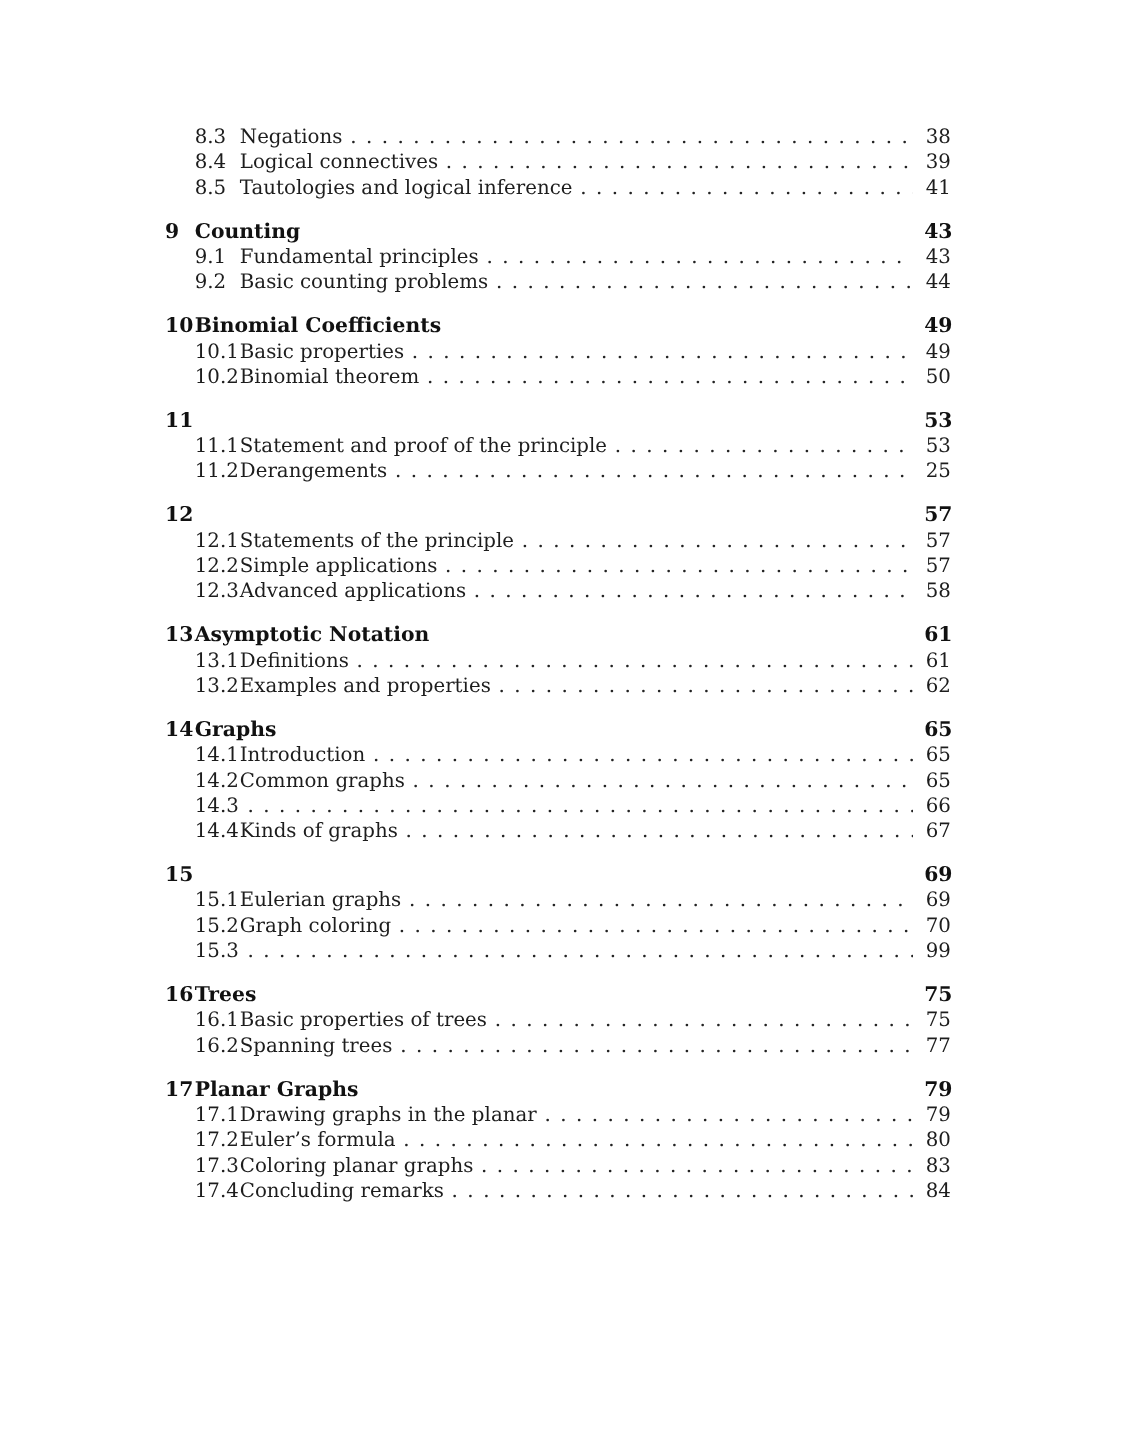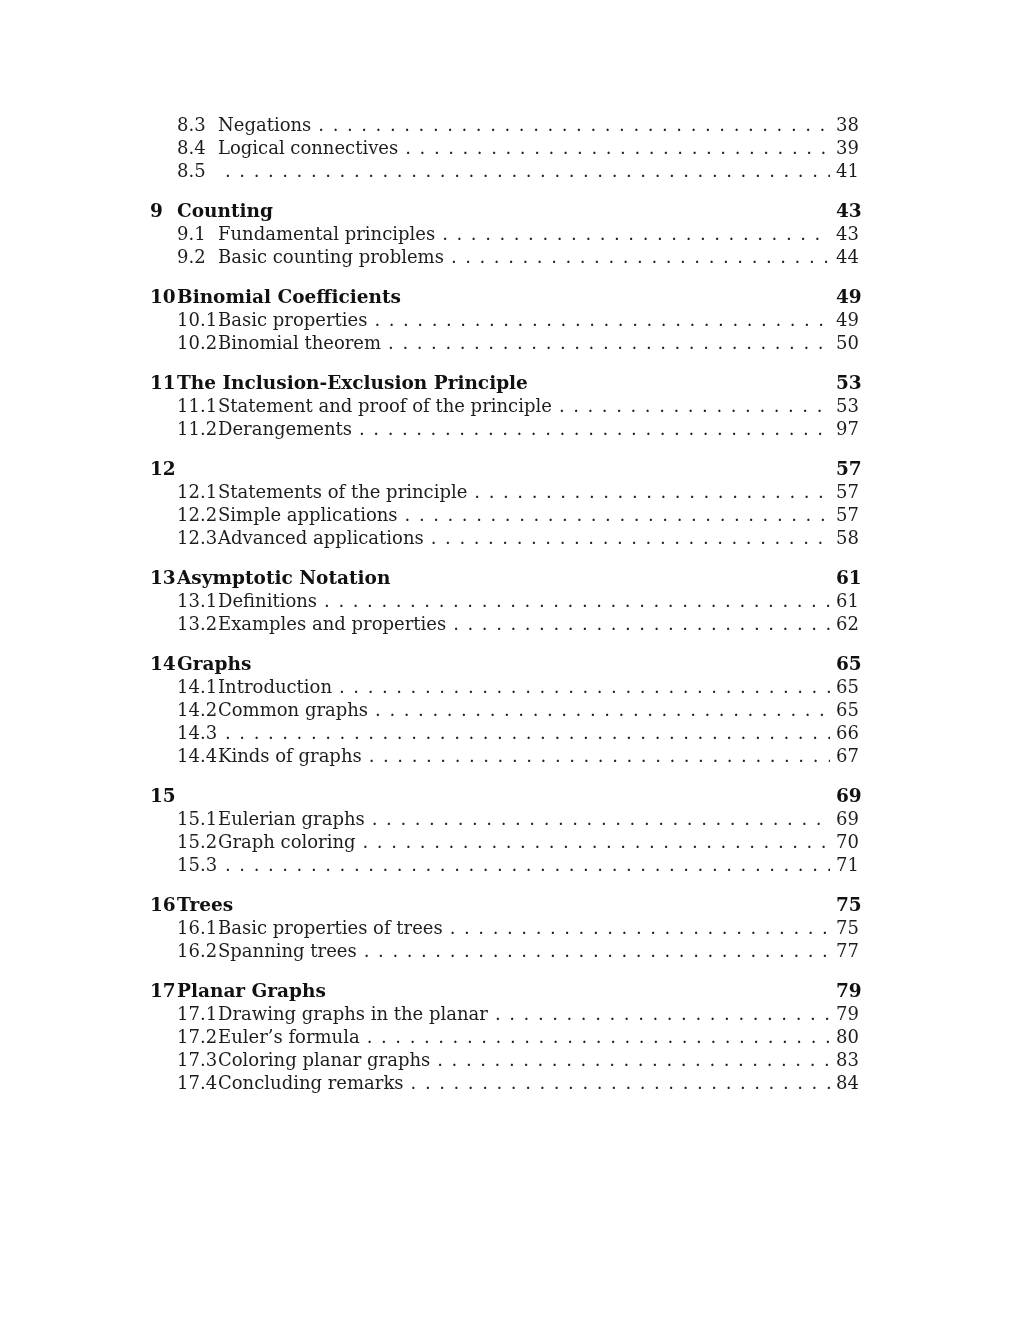--- a/index.html
+++ b/index.html
@@ -44,21 +44,21 @@
     margin-left: 7px;
     margin-right: 6px;
     font-size: 18px;
     font-weight: normal;
     color: #222222;
   }
   .chapter .leader { visibility: hidden; }
   .pg {
     flex: none;
     min-width: 34px;
-    text-align: left;
+    text-align: center;
   }
   .chapter-group { margin-top: 17px; }
   .footer {
     position: absolute;
     top: 1225px;
     left: 0;
     width: 1020px;
     text-align: center;
     font-size: 18px;
     line-height: 23px;
@@ -77,20 +77,21 @@
     <span class="pg">38</span>
   </div>
       <div class="row section">
     <span class="num">8.4</span>
     <span class="title">Logical connectives</span>
     <span class="leader">............................................................</span>
     <span class="pg">39</span>
   </div>
       <div class="row section">
     <span class="num">8.5</span>
+    <span class="title">Tautologies and logical inference</span>
     <span class="leader">............................................................</span>
     <span class="pg">41</span>
   </div>
       <div class="chapter-group">
         <div class="row chapter">
     <span class="num">9</span>
     <span class="title">Counting</span>
     <span class="leader"></span>
     <span class="pg">43</span>
   </div>
@@ -123,35 +124,34 @@
         <div class="row section">
     <span class="num">10.2</span>
     <span class="title">Binomial theorem</span>
     <span class="leader">............................................................</span>
     <span class="pg">50</span>
   </div>
       </div>
       <div class="chapter-group">
         <div class="row chapter">
     <span class="num">11</span>
-    <span class="title">The Inclusion-Exclusion Principle</span>
     <span class="leader"></span>
     <span class="pg">53</span>
   </div>
         <div class="row section">
     <span class="num">11.1</span>
     <span class="title">Statement and proof of the principle</span>
     <span class="leader">............................................................</span>
     <span class="pg">53</span>
   </div>
         <div class="row section">
     <span class="num">11.2</span>
     <span class="title">Derangements</span>
     <span class="leader">............................................................</span>
-    <span class="pg">97</span>
+    <span class="pg">25</span>
   </div>
       </div>
       <div class="chapter-group">
         <div class="row chapter">
     <span class="num">12</span>
     <span class="leader"></span>
     <span class="pg">57</span>
   </div>
         <div class="row section">
     <span class="num">12.1</span>
@@ -237,21 +237,21 @@
   </div>
         <div class="row section">
     <span class="num">15.2</span>
     <span class="title">Graph coloring</span>
     <span class="leader">............................................................</span>
     <span class="pg">70</span>
   </div>
         <div class="row section">
     <span class="num">15.3</span>
     <span class="leader">............................................................</span>
-    <span class="pg">71</span>
+    <span class="pg">99</span>
   </div>
       </div>
       <div class="chapter-group">
         <div class="row chapter">
     <span class="num">16</span>
     <span class="title">Trees</span>
     <span class="leader"></span>
     <span class="pg">75</span>
   </div>
         <div class="row section">

